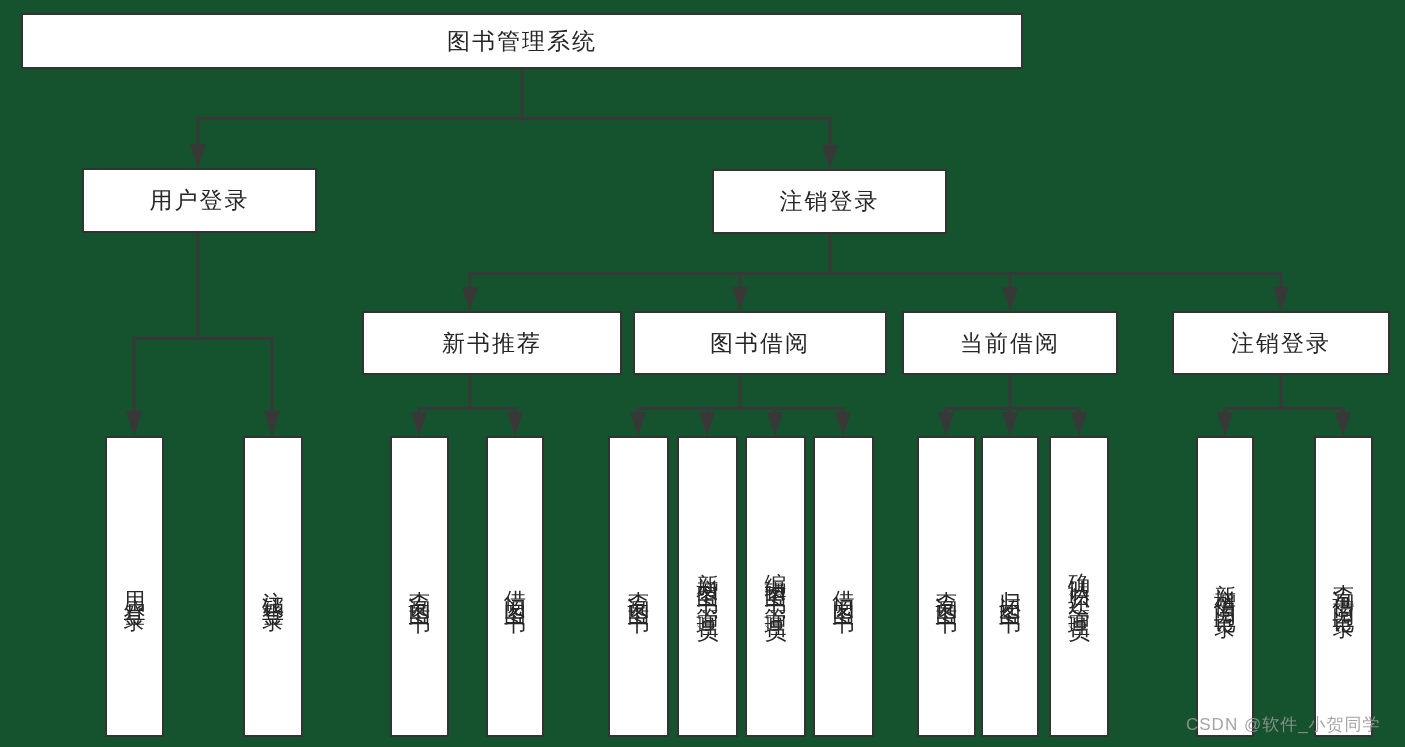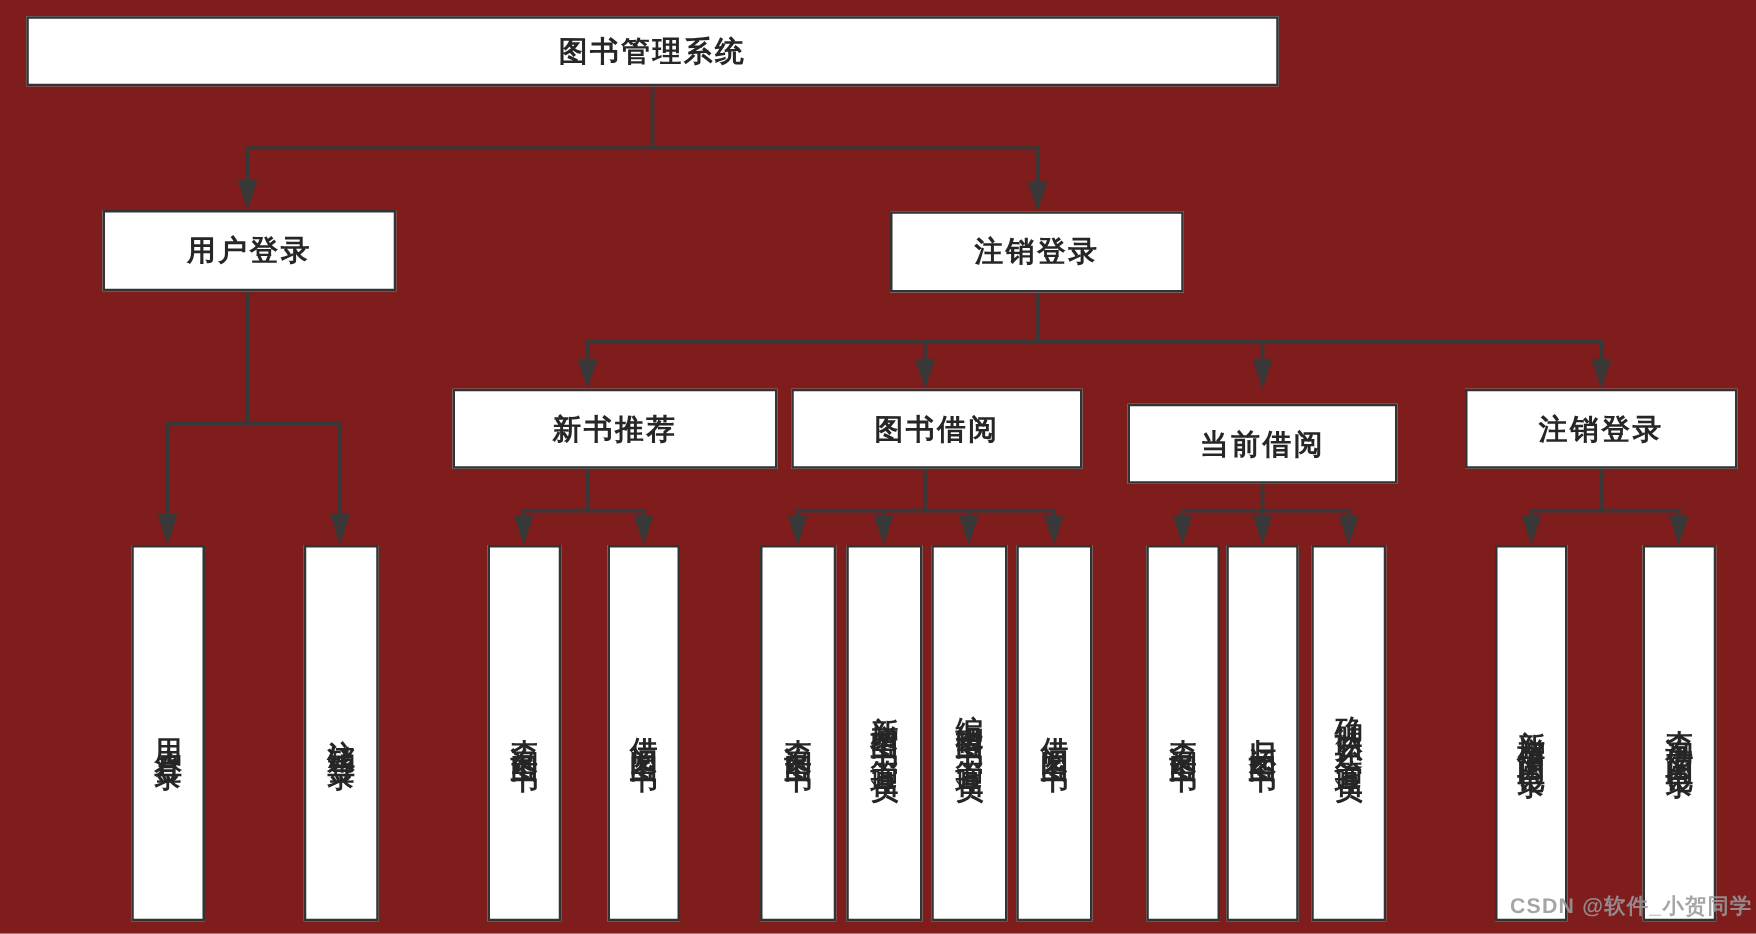--- a/index.html
+++ b/index.html
@@ -5,23 +5,22 @@
   html, body {
     margin: 0;
     padding: 0;
     background: #ffffff;
     font-family: "Liberation Sans", "DejaVu Sans", sans-serif;
   }
   .canvas {
     position: relative;
     width: 1405px;
     height: 747px;
-    background: #7f1d1d;
+    background: #14532d;
     overflow: hidden;
-    font-weight: bold;
   }
   .connectors {
     position: absolute;
     left: 0;
     top: 0;
     width: 1405px;
     height: 747px;
   }
   .connectors path {
     fill: none;
@@ -60,21 +59,20 @@
   }
   .watermark {
     position: absolute;
     left: 1186px;
     top: 713px;
     font-size: 17px;
     letter-spacing: 1px;
     color: rgba(152, 152, 152, 0.88);
     white-space: nowrap;
     z-index: 5;
-    margin-left: 22px;
   }
 </style>
 </head>
 <body>
 
 <div class="canvas">
 
   <svg class="connectors" viewBox="0 0 1405 747" xmlns="http://www.w3.org/2000/svg">
 
     <path d="M522,69 L522,120
@@ -120,22 +118,22 @@
     <polygon points="1217,412 1233,412 1225,436"></polygon>
     <polygon points="1335,412 1351,412 1343,436"></polygon>
   </svg>
 
   <div class="node hnode title-node" style="left:21px; top:13px; width:1002px; height:56px;">图书管理系统</div>
 
   <div class="node hnode" style="left:82px; top:168px; width:235px; height:65px;">用户登录</div>
   <div class="node hnode" style="left:712px; top:169px; width:235px; height:65px;">注销登录</div>
 
   <div class="node hnode" style="left:362px; top:311px; width:260px; height:64px;">新书推荐</div>
-  <div class="node hnode" style="left:633px; top:311px; width:233px; height:64px;">图书借阅</div>
-  <div class="node hnode" style="left:902px; top:311px; width:216px; height:64px;margin-top:12px;">当前借阅</div>
+  <div class="node hnode" style="left:633px; top:311px; width:254px; height:64px;">图书借阅</div>
+  <div class="node hnode" style="left:902px; top:311px; width:216px; height:64px;">当前借阅</div>
   <div class="node hnode" style="left:1172px; top:311px; width:218px; height:64px;">注销登录</div>
 
   <div class="node vnode" style="left:105px; top:436px; width:59px; height:301px;">用户登录</div>
   <div class="node vnode" style="left:243px; top:436px; width:60px; height:301px;">注销登录</div>
 
   <div class="node vnode" style="left:390px; top:436px; width:59px; height:301px;">查询图书</div>
   <div class="node vnode" style="left:486px; top:436px; width:58px; height:301px;">借阅图书</div>
 
   <div class="node vnode" style="left:608px; top:436px; width:61px; height:301px;">查询图书</div>
   <div class="node vnode" style="left:677px; top:436px; width:61px; height:301px;">新增图书（管理员）</div>

